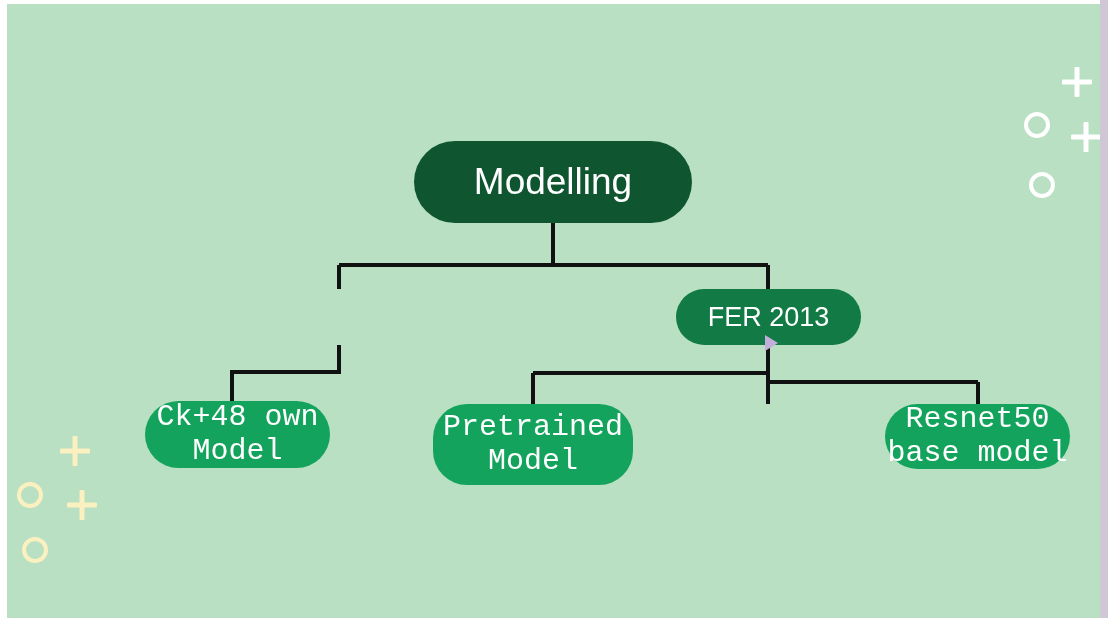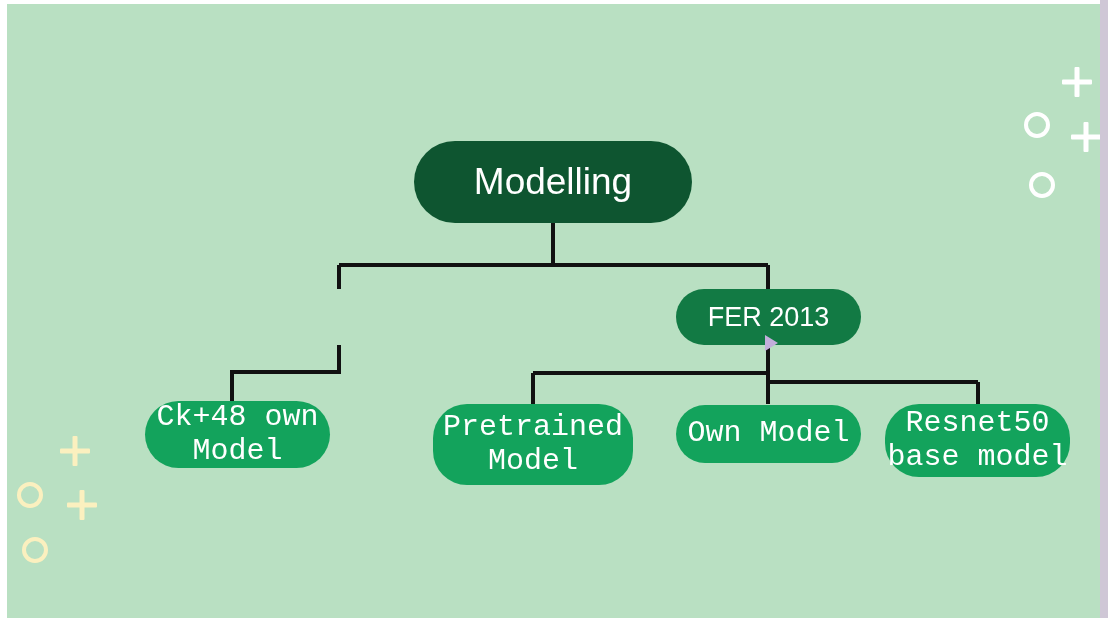--- a/index.html
+++ b/index.html
@@ -166,23 +166,22 @@
 
 
   <div class="node node-mid" style="left:669px; top:285px; width:185px; height:56px;">FER 2013</div>
 
   <div class="node node-leaf" style="left:138px; top:397px; width:185px; height:67px;">Ck+48 own
 Model</div>
 
   <div class="node node-leaf" style="left:426px; top:400px; width:200px; height:81px;">Pretrained
 Model</div>
 
-  <div class="node node-leaf" style="left:669px; top:401px; width:185px; height:58px;">Own Model</div>
 
-  <div class="node node-leaf" style="left:878px; top:400px; width:185px; height:73px;">Resnet50
+  <div class="node node-leaf" style="left:878px; top:400px; width:185px; height:65px;">Resnet50
 base model</div>
 
   <div id="cursor-marker" style="left:758px; top:331px;"></div>
 
 </div>
 
 <div class="edge" id="edge-right"></div>
 <div class="edge" id="edge-bottom"></div>
 
 </body></html>

